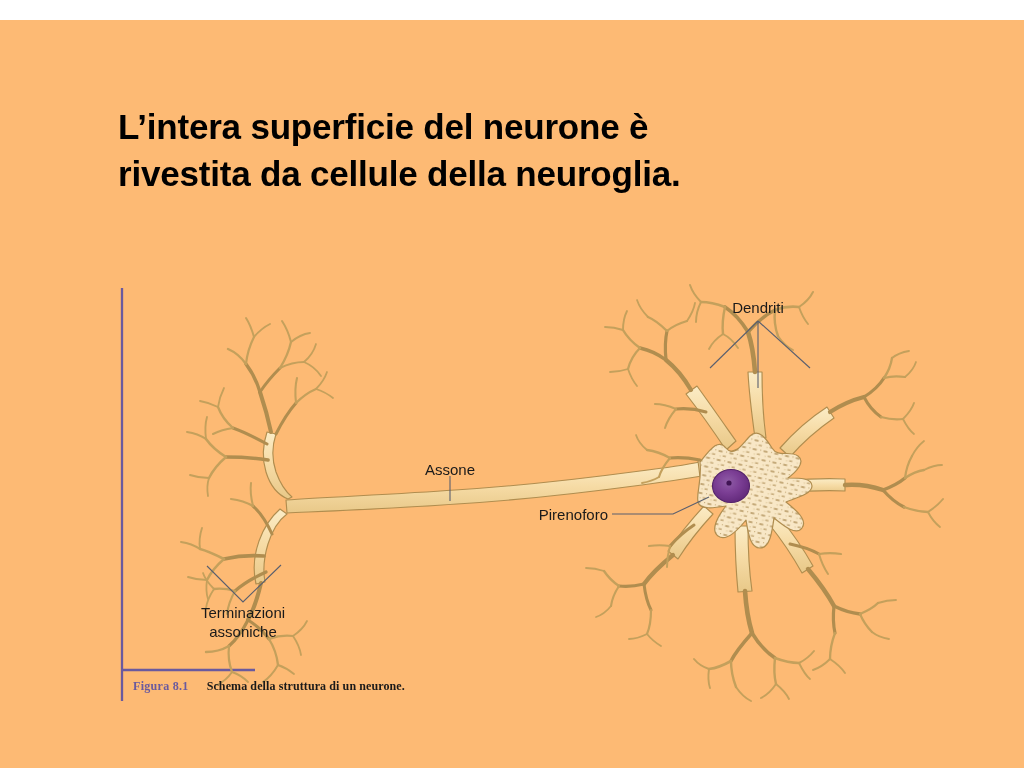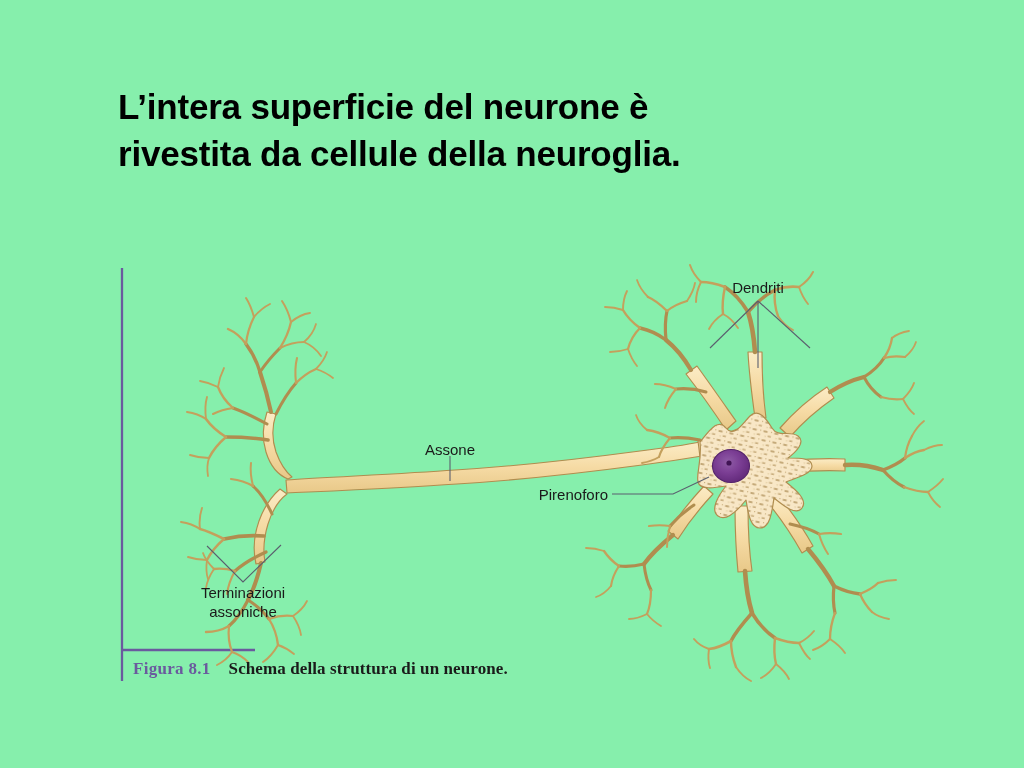--- a/index.html
+++ b/index.html
@@ -12,21 +12,22 @@
     width: 1024px;
     height: 768px;
     overflow: hidden;
     font-family: "Liberation Sans", sans-serif;
     position: relative;
   }
 
   #slide {
     position: absolute;
     inset: 0;
-    background: #86efac;
+    background: #fdba74;
+    margin-top: 20px;
   }
 
   
   #slide-title {
     position: absolute;
     left: 118px;
     top: 83px;
     width: 820px;
     font-family: "Liberation Sans", sans-serif;
     font-weight: bold;
@@ -52,21 +53,21 @@
     top: 0;
   }
 
   
   #figure-caption {
     position: absolute;
     left: 133px;
     top: 659px;
     white-space: nowrap;
     font-family: "Liberation Serif", serif;
-    font-size: 17px;
+    font-size: 12px;
   }
   #caption-number {
     font-weight: bold;
     color: #6a5a9e;
     letter-spacing: 0.3px;
   }
   #caption-text {
     font-weight: bold;
     color: #1a1a1a;
     margin-left: 18px;

